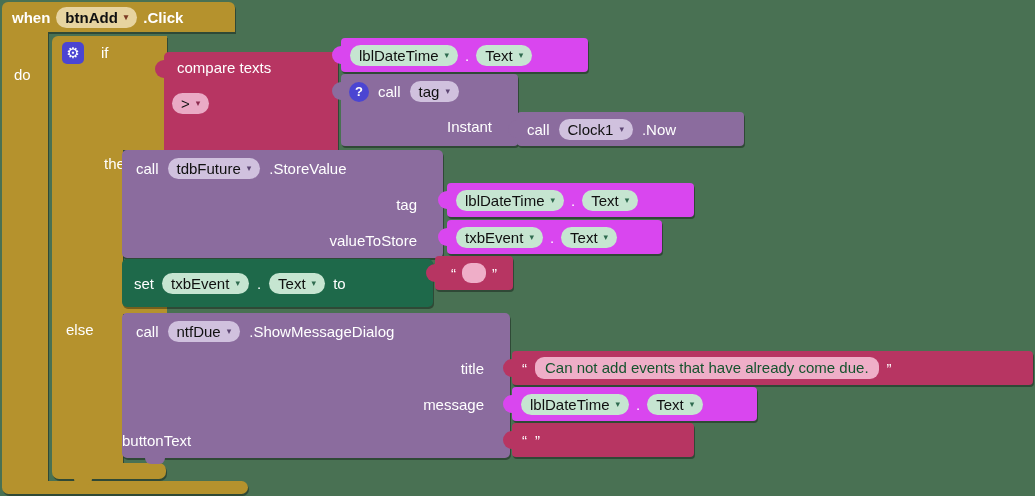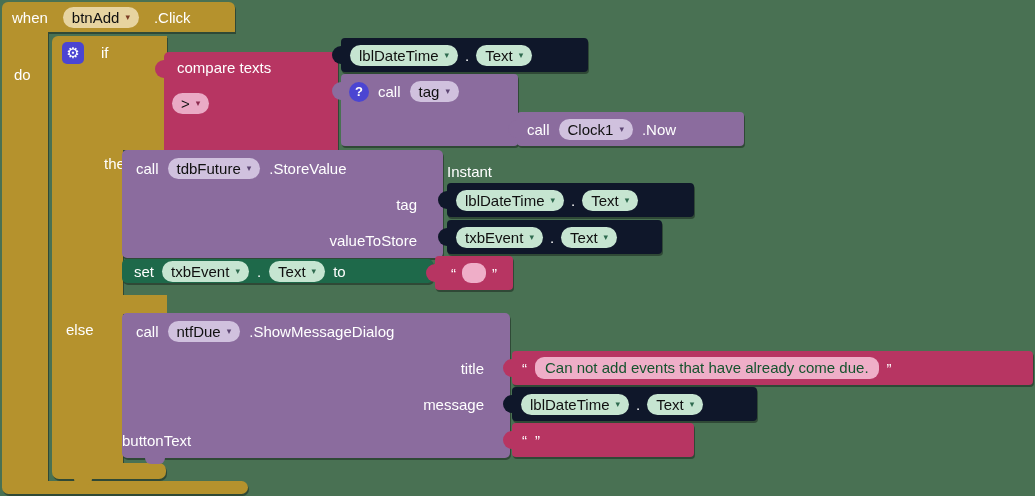--- a/index.html
+++ b/index.html
@@ -6,21 +6,21 @@
   #stage{
     position:relative; width:1035px; height:496px;
     background:#497153; overflow:hidden;
     font-family:"Liberation Sans", sans-serif; font-size:15px;
   }
   .abs{position:absolute; box-sizing:border-box;}
   .blk{position:absolute; box-sizing:border-box; box-shadow:1px 2px 0 rgba(0,0,0,.35);}
   .gold{background:#b5922d;}
   .goldflat{background:#b5922d;}
   .magenta{background:#b73562;}
-  .teal{background:#0f172a;}
+  .teal{background:#d946ef;}
   .purple{background:#8b6c9e;}
   .dgreen{background:#1e694a;}
   .wh{color:#ffffff;}
   .row{display:flex; align-items:center;}
   .dd{
     display:inline-flex; align-items:center; gap:6px;
     border-radius:11px; padding:1px 9px; color:#101010;
     line-height:19px; white-space:nowrap; cursor:pointer;
   }
   .dd-tan{background:#e7d4a0;}   .dd-tan .arr{color:#7c3c24;}
@@ -48,21 +48,21 @@
   }
   .strfield.empty{width:24px; height:20px; padding:0;}
   .paramlbl{position:absolute; right:26px; color:#fff;}
   .q{color:#fff; font-size:15px;}
 </style>
 </head>
 <body>
 
 <div id="stage" style="background: rgb(73, 113, 83);">
 
-  <div class="blk gold row" style="left:2px; top:2px; width:233px; height:30px; border-radius:6px 6px 0 0; padding:0 10px; gap:15px;">
+  <div class="blk gold row" style="left:2px; top:2px; width:233px; height:30px; border-radius:6px 6px 0 0; padding:0 10px; gap:6px;font-weight:bold;">
     <span class="wh">when</span>
     <span class="dd dd-tan">
       <span>btnAdd</span>
       <span class="arr">▾</span>
     </span>
     <span class="wh">.Click</span>
   </div>
   <div class="blk gold" style="left:2px; top:32px; width:46px; height:449px;"></div>
   <div class="blk gold" style="left:2px; top:481px; width:246px; height:13px; border-radius:0 7px 7px 7px;"></div>
   <div class="abs wh" style="left:14px; top:42px;margin-top:24px;">do</div>
@@ -103,21 +103,21 @@
     <div class="row" style="padding:7px 8px 0 8px; gap:9px;">
       <span class="help">
           <span>?</span>
         </span>
       <span class="wh">call</span>
       <span class="dd dd-lav">
         <span>tag</span>
         <span class="arr">▾</span>
       </span>
     </div>
-    <span class="paramlbl" style="top:44px;margin-top:45px;">Instant</span>
+    <span class="paramlbl" style="top:44px;">Instant</span>
   </div>
 
   <div class="blk purple ltab row" style="left:517px; top:112px; width:227px; height:34px; border-radius:4px; padding:0 10px; gap:9px;">
     <span class="wh">call</span>
     <span class="dd dd-lav">
       <span>Clock1</span>
       <span class="arr">▾</span>
     </span>
     <span class="wh">.Now</span>
   </div>
@@ -156,21 +156,21 @@
       <span>txbEvent</span>
       <span class="arr">▾</span>
     </span>
     <span class="wh">.</span>
     <span class="dd dd-mint">
       <span>Text</span>
       <span class="arr">▾</span>
     </span>
   </div>
 
-  <div class="blk dgreen row" style="left:122px; top:259px; width:311px; height:24px; border-radius:5px; padding:0 12px; gap:8px;">
+  <div class="blk dgreen row" style="left:122px; top:259px; width:311px; height:48px; border-radius:5px; padding:0 12px; gap:8px;">
     <span class="wh">set</span>
     <span class="dd dd-mint">
       <span>txbEvent</span>
       <span class="arr">▾</span>
     </span>
     <span class="wh">.</span>
     <span class="dd dd-mint">
       <span>Text</span>
       <span class="arr">▾</span>
     </span>

